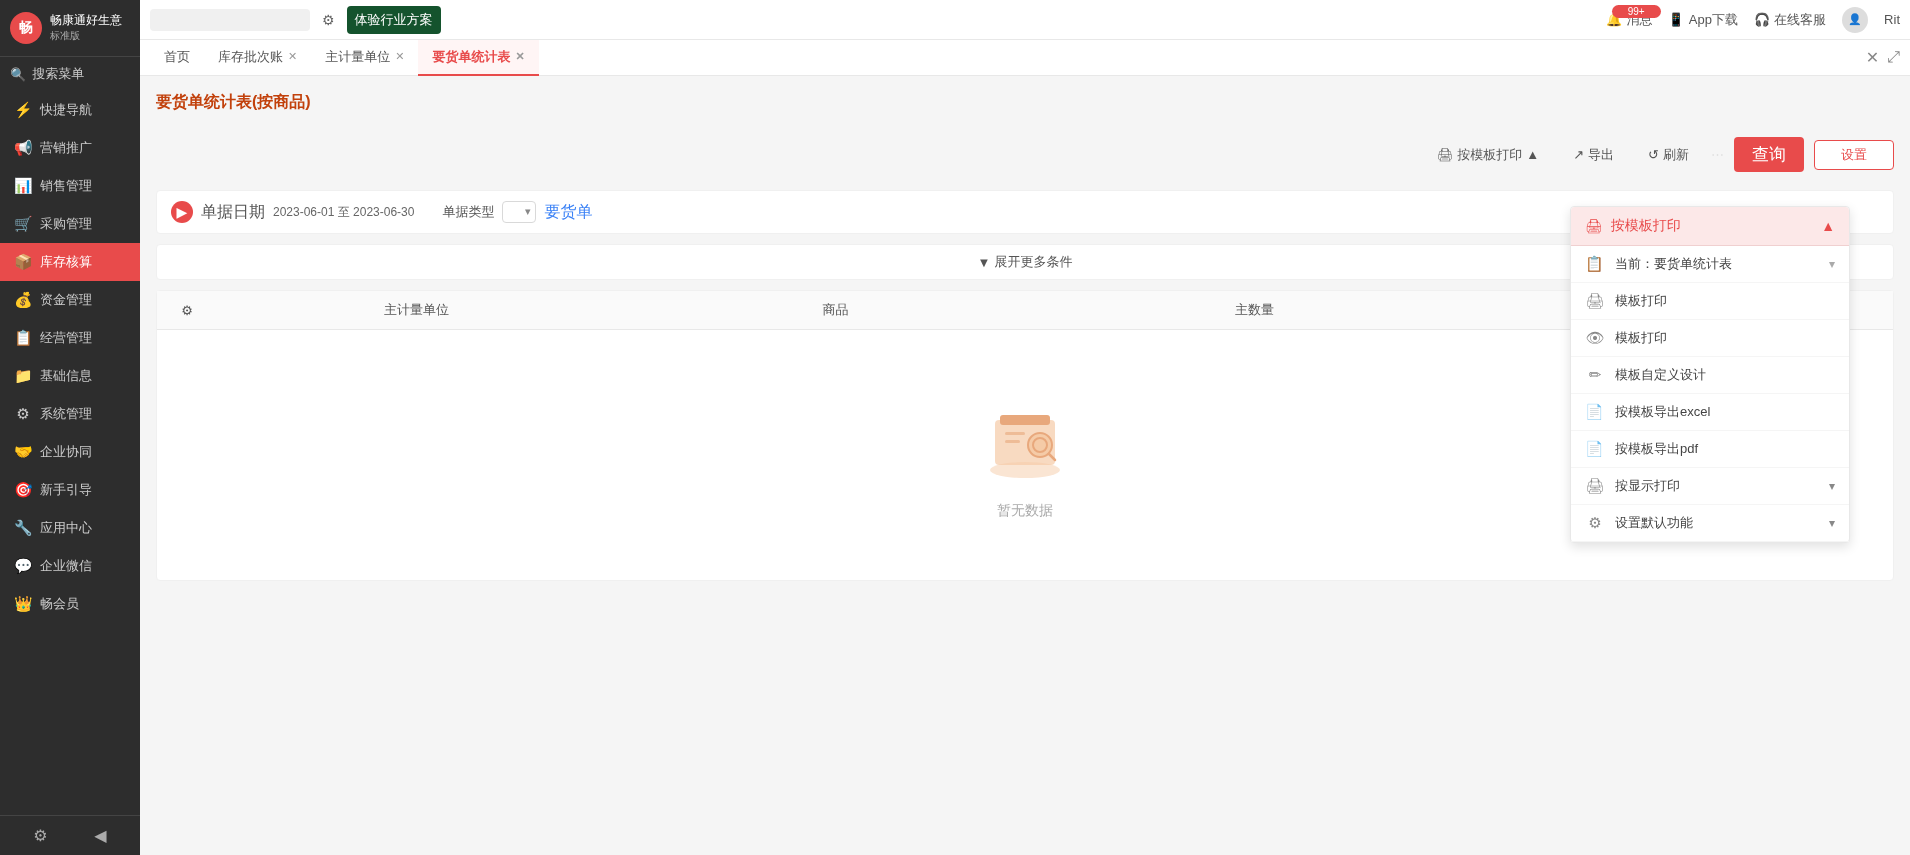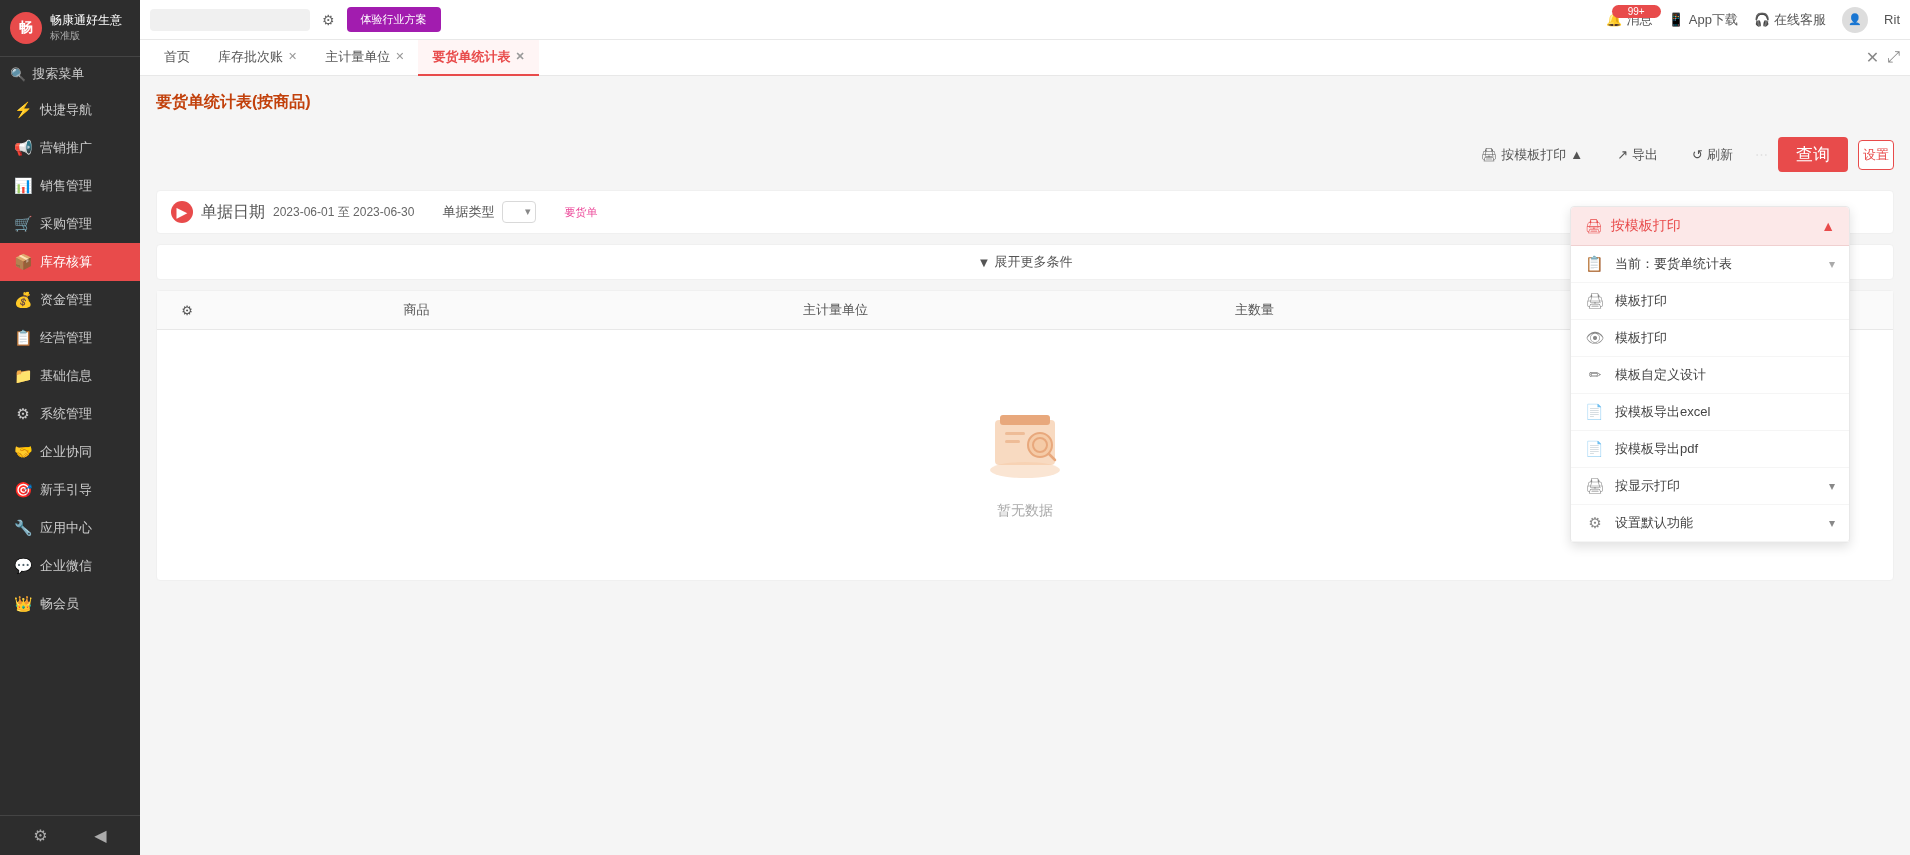--- a/index.html
+++ b/index.html
@@ -61,22 +61,22 @@
       border-bottom: 1px solid #e8e8e8;
       gap: 8px;
     }
     .topbar-search {
       background: #f0f0f0; border-radius: 4px;
       padding: 4px 10px; font-size: 12px; color: #999;
       width: 160px; border: none; outline: none;
     }
     .topbar-gear { color: #666; cursor: pointer; font-size: 14px; padding: 4px; }
     .topbar-trial-btn {
-      background: #a21caf; color: #fff; border: none; border-radius: 4px;
-      padding: 5px 14px; font-size: 11px; cursor: pointer;
+      background: #14532d; color: #fff; border: none; border-radius: 4px;
+      padding: 5px 8px; font-size: 13px; cursor: pointer;
     }
     .topbar-spacer { flex: 1; }
     .topbar-right { display: flex; align-items: center; gap: 16px; color: #555; font-size: 13px; }
     .topbar-badge-wrap { position: relative; cursor: pointer; }
     .topbar-badge {
       background: #e84b4b; color: #fff; font-size: 10px;
       border-radius: 8px; padding: 1px 16px;
       position: absolute; top: -6px; right: -8px; min-width: 16px; text-align: center;
     }
     .topbar-right-item { display: flex; align-items: center; gap: 4px; cursor: pointer; }
@@ -177,21 +177,21 @@
       display: flex; align-items: center; gap: 4px;
       padding: 5px 12px; border-radius: 4px; cursor: pointer;
       font-size: 13px; border: none; background: transparent; color: #555;
     }
     .action-btn-primary {
       background: #e84b4b; color: #fff; border: none; border-radius: 4px;
       padding: 6px 18px; font-size: 17px; cursor: pointer; font-weight: 500;
     }
     .action-btn-settings {
       background: #fff; color: #e84b4b; border: 1px solid #e84b4b; border-radius: 4px;
-      padding: 5px 4px; font-size: 13px; cursor: pointer;
+      padding: 5px 26px; font-size: 13px; cursor: pointer;
     }
     .action-sep { color: #ddd; }
 
     
     .dropdown-overlay {
       position: absolute;
       top: 130px;
       right: 60px;
       width: 280px;
       background: #fff;
@@ -380,35 +380,35 @@
     <div class="filter-bar">
       <button class="filter-expand-btn">▶</button>
       <span class="filter-label">单据日期</span>
       <span class="filter-date-range">2023-06-01 至 2023-06-30</span>
       <span class="filter-type-label">单据类型</span>
       <div class="filter-select-wrap">
         <select class="filter-type-select">
           <option></option>
         </select>
       </div>
-      <span style="margin-left:20px; color:#ec4899; font-size:11px;">要货单</span>
+      <span style="color:#3b82f6; font-size:16px;">要货单</span>
     </div>
 
     <div class="filter-expand-row">
       <div class="filter-expand-more">
         <span>▼</span>
         <span>展开更多条件</span>
       </div>
     </div>
 
     <div class="table-wrap">
       <div class="table-header-row">
         <div class="th" style="flex: 0 0 40px;">⚙</div>
+        <div class="th">主计量单位</div>
         <div class="th">商品</div>
-        <div class="th">主计量单位</div>
         <div class="th">主数量</div>
         <div class="th">零售金额</div>
       </div>
 
       <div class="empty-state">
         <div class="empty-icon">
           <svg width="100" height="100" viewBox="0 0 100 100">
             <ellipse cx="50" cy="80" rx="35" ry="8" fill="#f5cba7" opacity="0.5"></ellipse>
             <rect x="20" y="30" width="60" height="45" rx="4" fill="#f5cba7" opacity="0.7"></rect>
             <rect x="25" y="25" width="50" height="10" rx="3" fill="#e8a87c"></rect>

